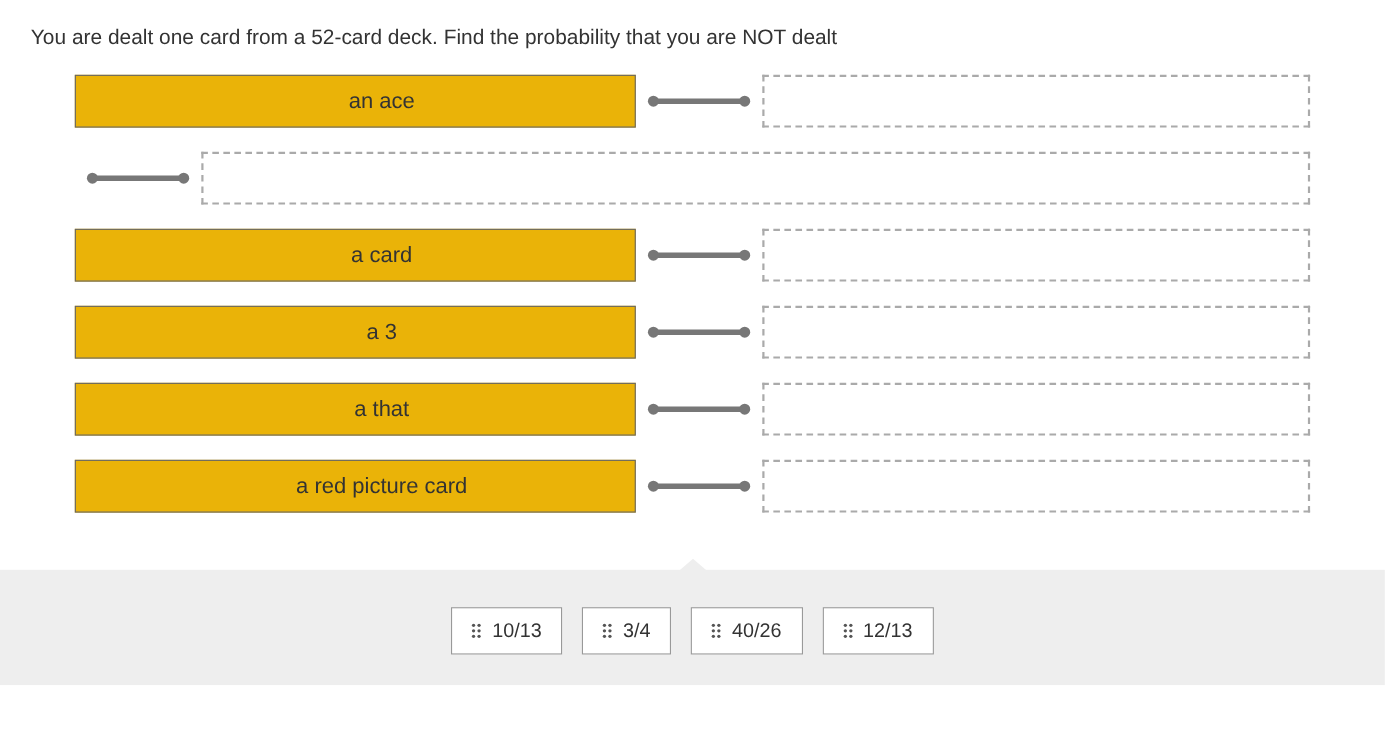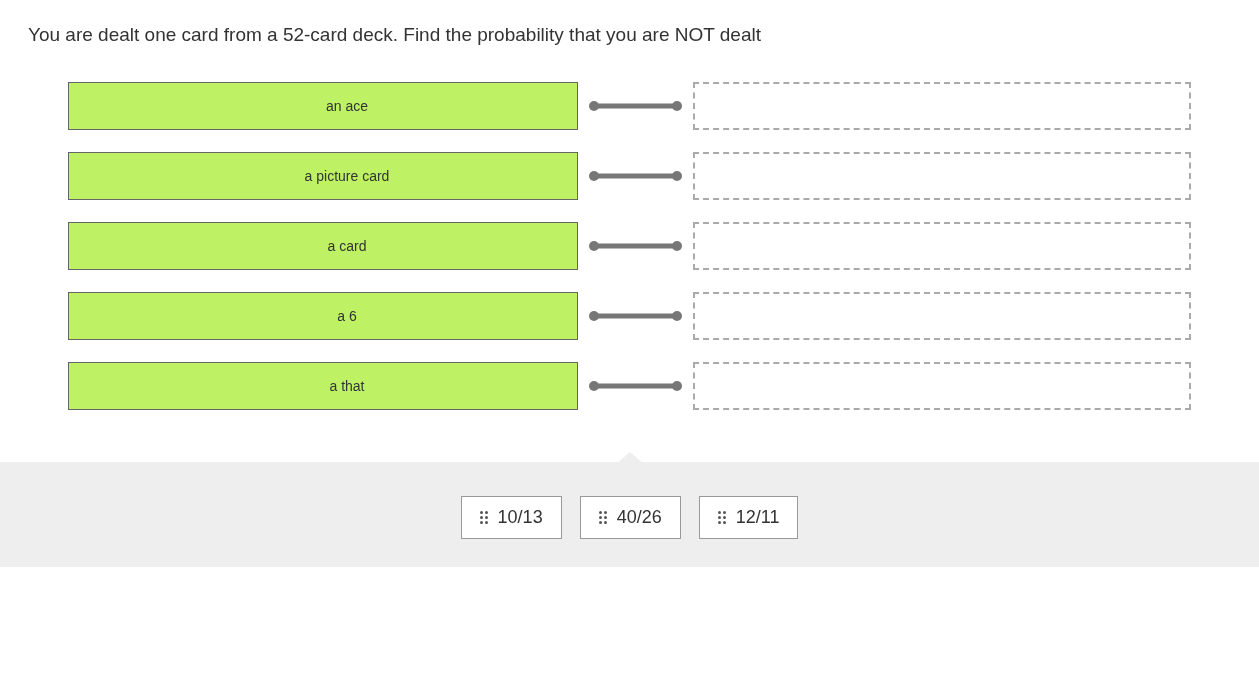--- a/index.html
+++ b/index.html
@@ -10,42 +10,42 @@
     background: #fff;
     color: #333;
     width: 1259px;
   }
   .container {
     padding: 24px 28px 0 28px;
   }
   .question {
     font-size: 19px;
     color: #333;
-    margin-bottom: 36px;
+    margin-bottom: 22px;
     font-weight: 400;
   }
   .match-area {
     padding: 0 40px 30px 40px;
   }
   .match-row {
     display: flex;
     align-items: center;
     margin-bottom: 22px;
     height: 48px;
   }
   .prompt-box {
     width: 510px;
     height: 48px;
     border: 1px solid #666;
     display: flex;
     align-items: center;
     justify-content: center;
-    font-size: 14px;
-    color: #333;
-    background: #bef264;
+    font-size: 20px;
+    color: #333;
+    background: #eab308;
     padding-left: 48px;
   }
   .connector {
     width: 115px;
     height: 48px;
     display: flex;
     align-items: center;
     justify-content: center;
     flex-shrink: 0;
   }
@@ -112,21 +112,20 @@
         <svg width="115" height="14" viewBox="0 0 115 14">
           <circle cx="16" cy="7" r="5" fill="#777"></circle>
           <line x1="16" y1="7" x2="99" y2="7" stroke="#777" stroke-width="5" stroke-linecap="round"></line>
           <circle cx="99" cy="7" r="5" fill="#777"></circle>
         </svg>
       </div>
       <div class="drop-zone"></div>
     </div>
 
     <div class="match-row">
-      <div class="prompt-box">a picture card</div>
       <div class="connector">
         <svg width="115" height="14" viewBox="0 0 115 14">
           <circle cx="16" cy="7" r="5" fill="#777"></circle>
           <line x1="16" y1="7" x2="99" y2="7" stroke="#777" stroke-width="5" stroke-linecap="round"></line>
           <circle cx="99" cy="7" r="5" fill="#777"></circle>
         </svg>
       </div>
       <div class="drop-zone"></div>
     </div>
 
@@ -136,21 +135,21 @@
         <svg width="115" height="14" viewBox="0 0 115 14">
           <circle cx="16" cy="7" r="5" fill="#777"></circle>
           <line x1="16" y1="7" x2="99" y2="7" stroke="#777" stroke-width="5" stroke-linecap="round"></line>
           <circle cx="99" cy="7" r="5" fill="#777"></circle>
         </svg>
       </div>
       <div class="drop-zone"></div>
     </div>
 
     <div class="match-row">
-      <div class="prompt-box">a 6</div>
+      <div class="prompt-box">a 3</div>
       <div class="connector">
         <svg width="115" height="14" viewBox="0 0 115 14">
           <circle cx="16" cy="7" r="5" fill="#777"></circle>
           <line x1="16" y1="7" x2="99" y2="7" stroke="#777" stroke-width="5" stroke-linecap="round"></line>
           <circle cx="99" cy="7" r="5" fill="#777"></circle>
         </svg>
       </div>
       <div class="drop-zone"></div>
     </div>
 
@@ -159,20 +158,31 @@
       <div class="connector">
         <svg width="115" height="14" viewBox="0 0 115 14">
           <circle cx="16" cy="7" r="5" fill="#777"></circle>
           <line x1="16" y1="7" x2="99" y2="7" stroke="#777" stroke-width="5" stroke-linecap="round"></line>
           <circle cx="99" cy="7" r="5" fill="#777"></circle>
         </svg>
       </div>
       <div class="drop-zone"></div>
     </div>
 
+    <div class="match-row">
+      <div class="prompt-box">a red picture card</div>
+      <div class="connector">
+        <svg width="115" height="14" viewBox="0 0 115 14">
+          <circle cx="16" cy="7" r="5" fill="#777"></circle>
+          <line x1="16" y1="7" x2="99" y2="7" stroke="#777" stroke-width="5" stroke-linecap="round"></line>
+          <circle cx="99" cy="7" r="5" fill="#777"></circle>
+        </svg>
+      </div>
+      <div class="drop-zone"></div>
+    </div>
 
   </div>
 </div>
 
 <div class="answer-tray">
   <div class="answer-chip">
     <span class="grip">
         <span></span>
         <span></span>
         <span></span>
@@ -184,26 +194,37 @@
   </div>
   <div class="answer-chip">
     <span class="grip">
         <span></span>
         <span></span>
         <span></span>
         <span></span>
         <span></span>
         <span></span>
       </span>
+    <span>3/4</span>
+  </div>
+  <div class="answer-chip">
+    <span class="grip">
+        <span></span>
+        <span></span>
+        <span></span>
+        <span></span>
+        <span></span>
+        <span></span>
+      </span>
     <span>40/26</span>
   </div>
   <div class="answer-chip">
     <span class="grip">
         <span></span>
         <span></span>
         <span></span>
         <span></span>
         <span></span>
         <span></span>
       </span>
-    <span>12/11</span>
+    <span>12/13</span>
   </div>
 </div>
 
 </body></html>

